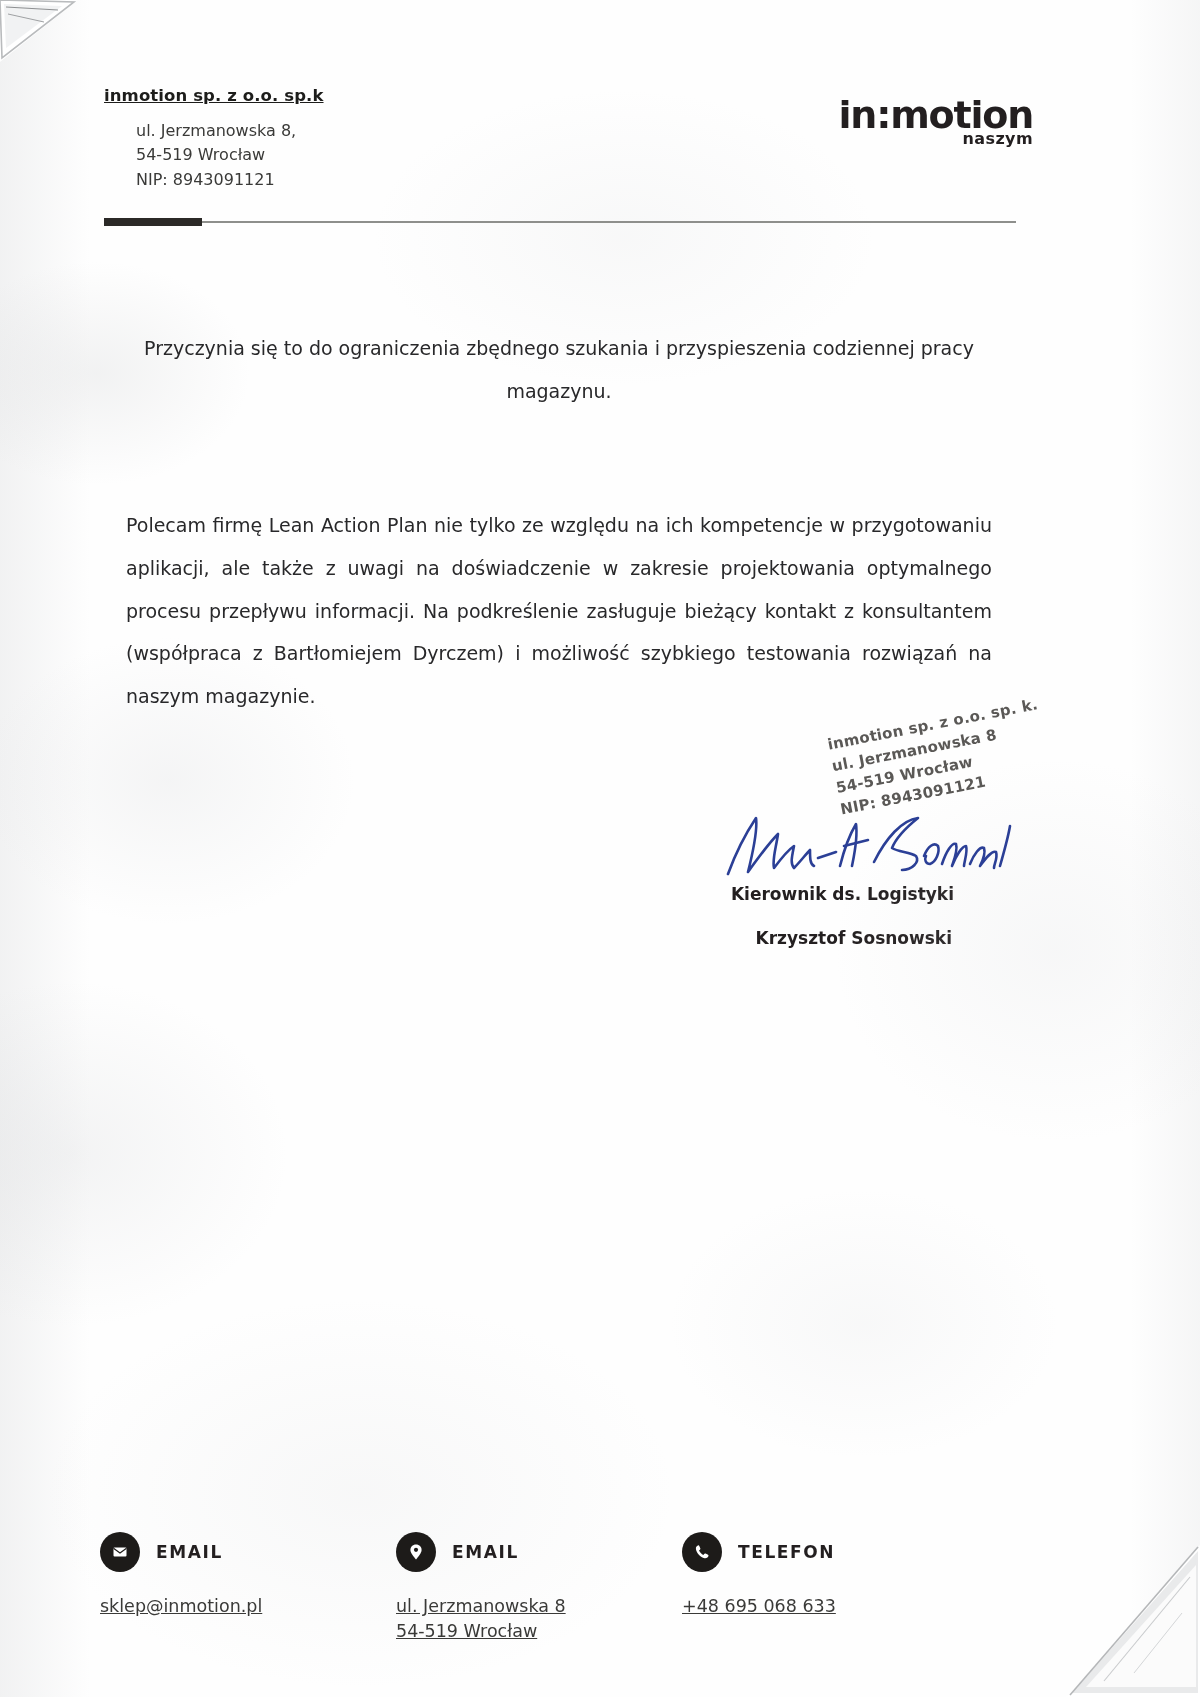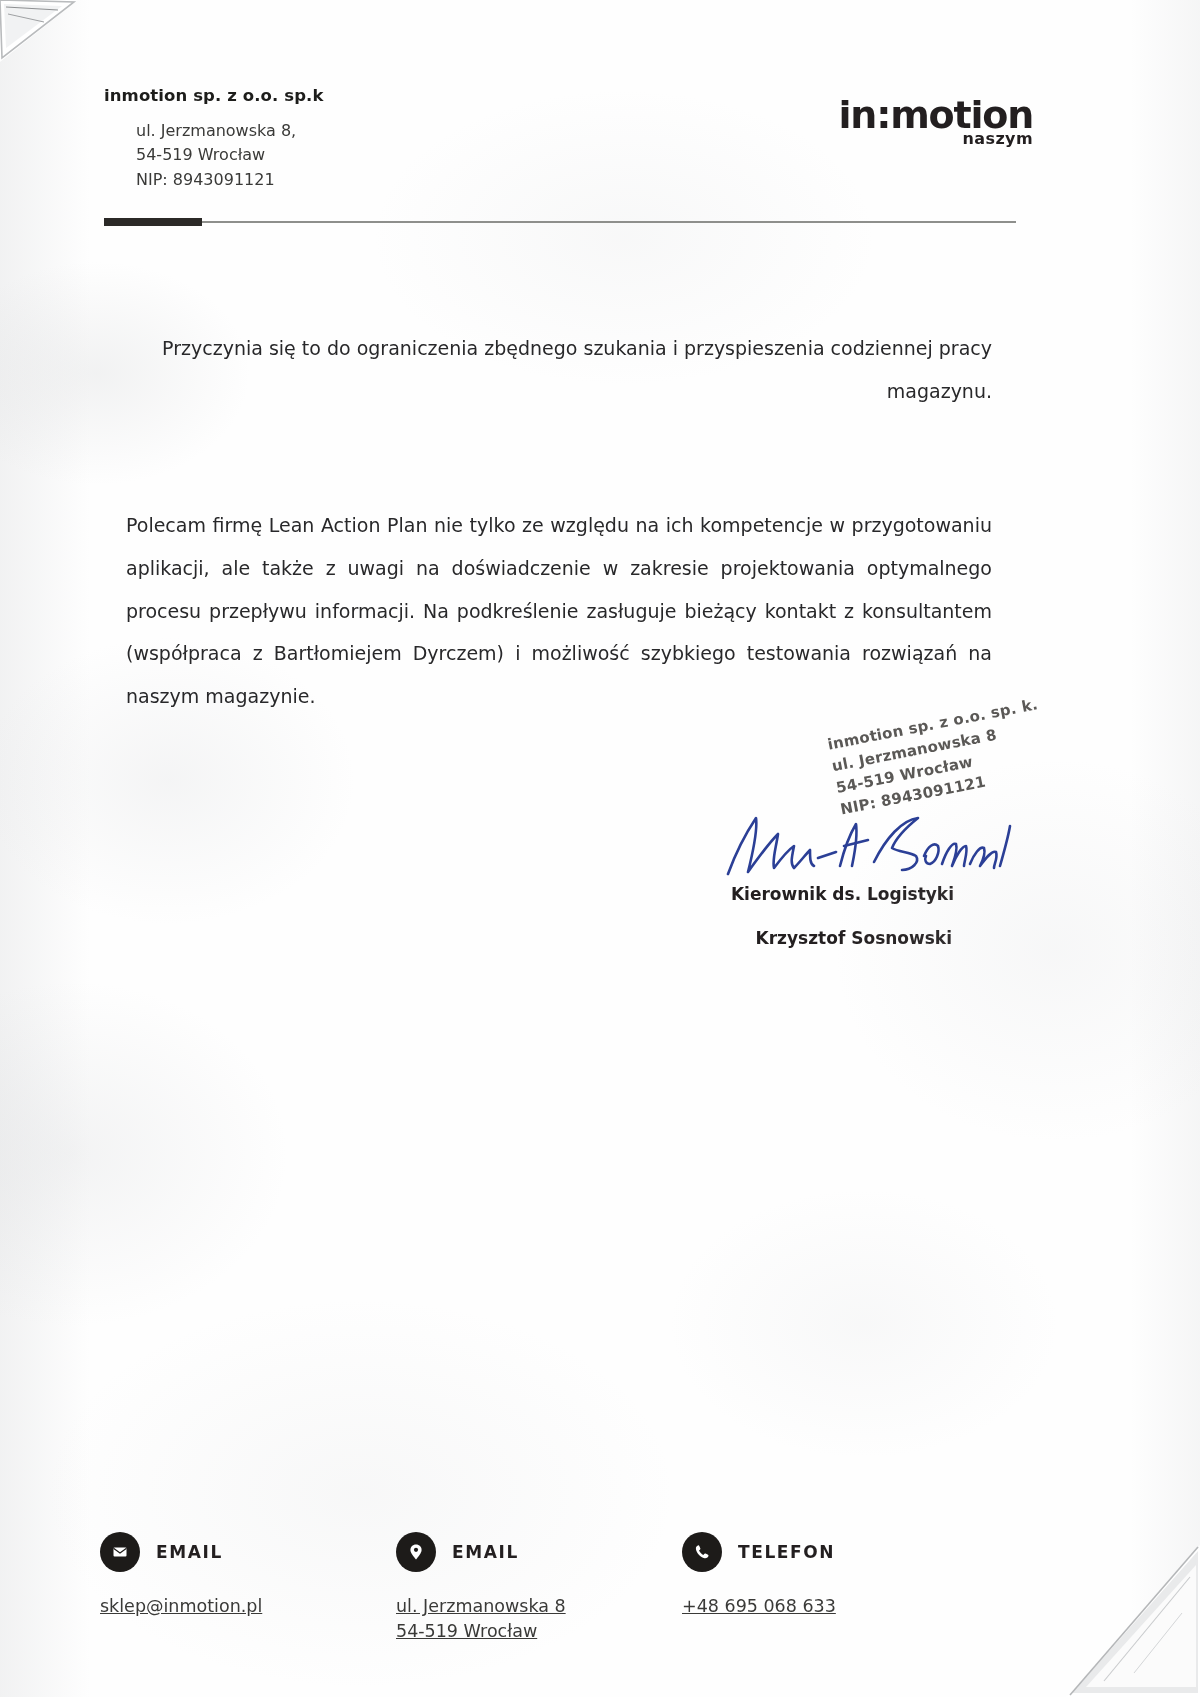--- a/index.html
+++ b/index.html
@@ -60,20 +60,21 @@
     position: absolute;
     top: 86px; left: 104px;
     z-index: 6;
   }
   .company-name {
     font-size: 16.5px;
     font-weight: bold;
     color: #1d1d1b;
     letter-spacing: 0.1px;
     margin-bottom: 14px;
+    text-decoration: underline;
   }
   .company-addr {
     font-size: 16px;
     color: #3a3a38;
     line-height: 1.53;
     font-weight: 400;
     margin-left: 32px;
   }
   .logo {
     position: absolute;
@@ -126,21 +127,21 @@
   }
   .para {
     font-size: 19px;
     color: #28282a;
     line-height: 2.25;
     text-align: justify;
     text-justify: inter-word;
     font-weight: 400;
   }
   .para.last-natural {
-    text-align: right;
+    text-align: center;
   }
   #para1 { top: 308px; }
   #para2 { top: 485px; }
 
   
   .stamp {
     position: absolute;
     top: 735px; left: 826px;
     z-index: 7;
     transform: rotate(-11deg);

